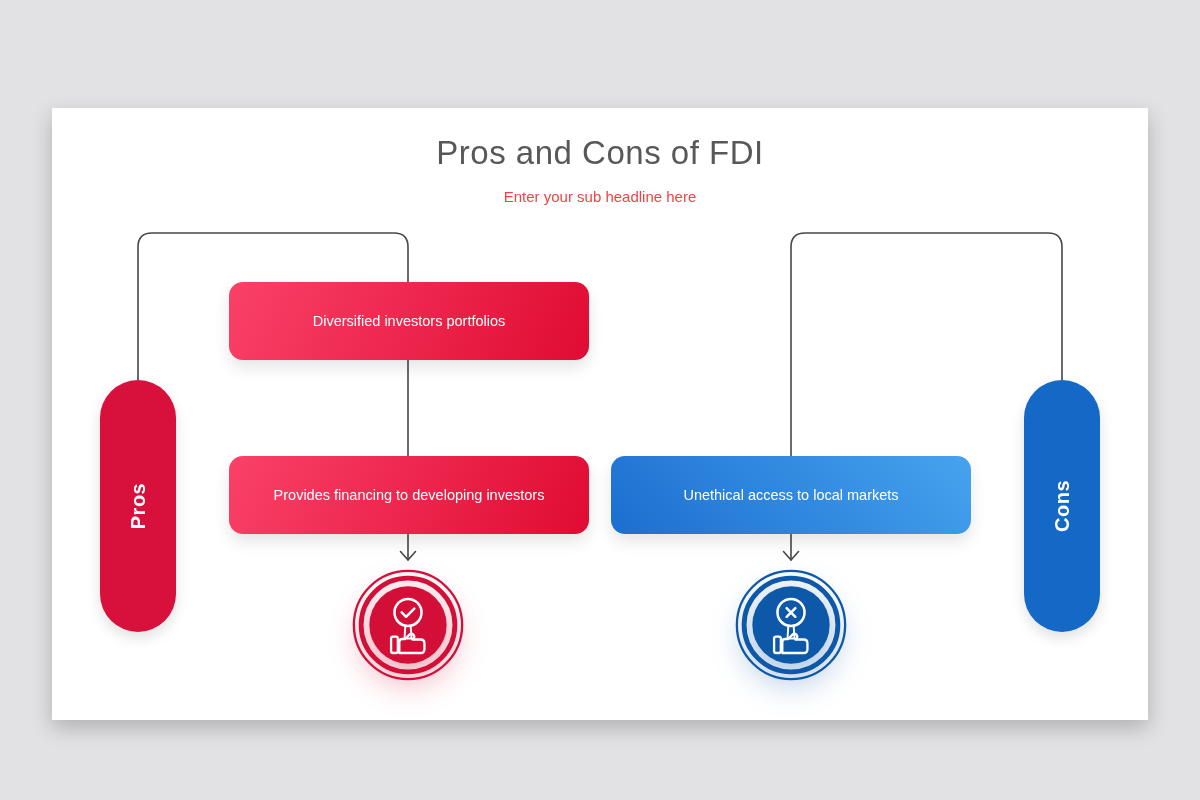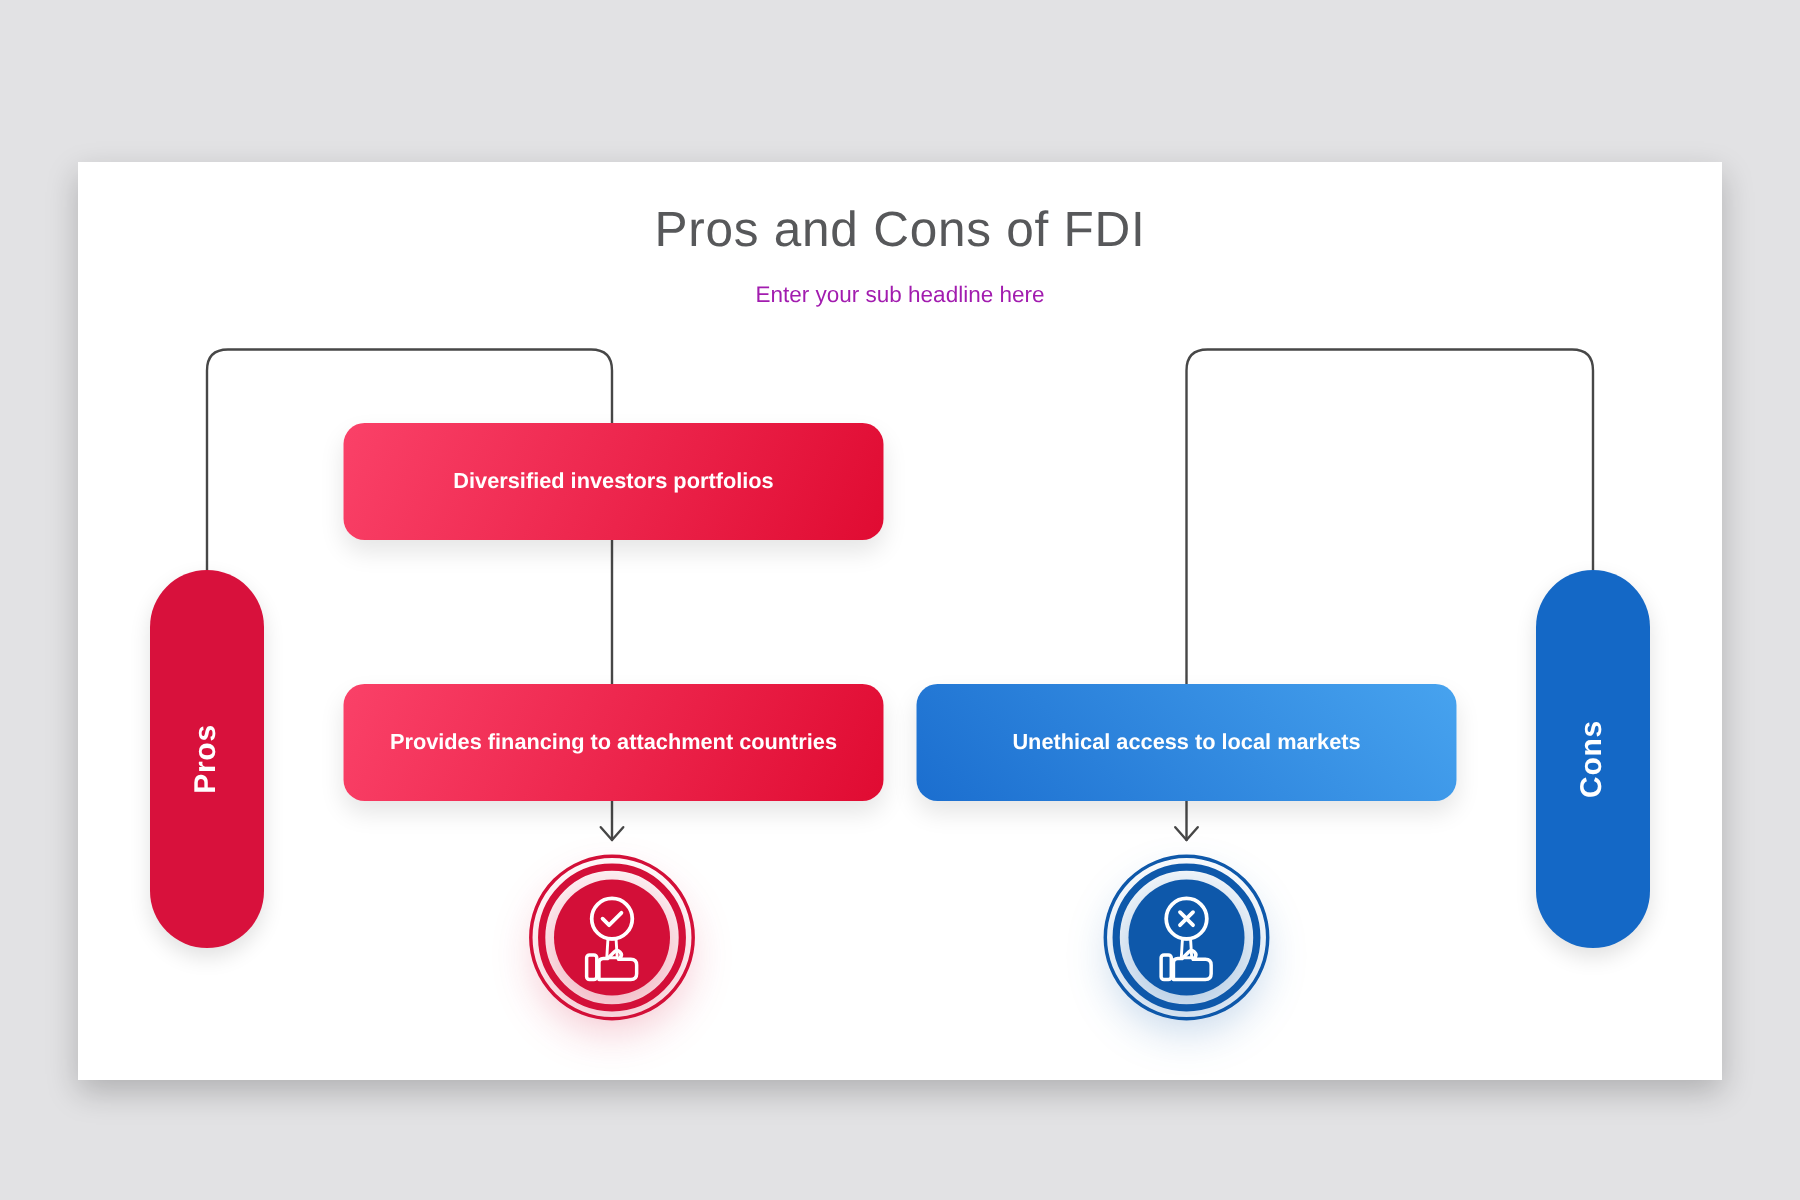--- a/index.html
+++ b/index.html
@@ -26,21 +26,21 @@
     font-weight: 400;
     color: #57585a;
     letter-spacing: 0.5px;
     margin: 0;
   }
   .subtitle {
     position: absolute;
     left: 0; top: 80px; width: 100%;
     text-align: center;
     font-size: 15px;
-    color: #a21caf;
+    color: #ef4444;
     margin: 0;
   }
   .connectors {
     position: absolute;
     left: 0; top: 0;
     width: 1096px; height: 612px;
     z-index: 1;
   }
   .item-box {
     position: absolute;
@@ -49,21 +49,20 @@
     display: flex;
     align-items: center;
     justify-content: center;
     text-align: center;
     color: #ffffff;
     font-size: 14.5px;
     z-index: 2;
     box-shadow: 0 8px 16px rgba(0,0,0,0.10);
     padding: 16px 18px;
     box-sizing: border-box;
-    font-weight: bold;
   }
   .pros-box {
     left: 177px;
     background: linear-gradient(115deg, #fa4168 0%, #e00b32 100%);
   }
   .cons-box {
     left: 559px;
     background: linear-gradient(45deg, #1b6ecf 0%, #47a3ef 100%);
   }
   .row0 { top: 174px; }
@@ -115,21 +114,21 @@
   </svg>
 
   <div class="pill pros-pill">
     <span>Pros</span>
   </div>
   <div class="pill cons-pill">
     <span>Cons</span>
   </div>
 
   <div class="item-box pros-box row0">Diversified investors portfolios</div>
-  <div class="item-box pros-box row2">Provides financing to attachment countries</div>
+  <div class="item-box pros-box row2">Provides financing to developing investors</div>
 
   <div class="item-box cons-box row2">Unethical access to local markets</div>
 
   <div class="result-circle pros-circle">
     <svg viewBox="0 0 120 120" width="116" height="116">
       <circle cx="60" cy="60" r="56" fill="none" stroke="#d30f38" stroke-width="2.4"></circle>
       <circle cx="60" cy="60" r="48.5" fill="none" stroke="#d30f38" stroke-width="5"></circle>
       <circle cx="60" cy="60" r="40" fill="#d30f38"></circle>
       <g fill="none" stroke="#ffffff" stroke-width="2.4" stroke-linecap="round" stroke-linejoin="round">
         <circle cx="60" cy="47" r="14" stroke-width="2.6"></circle>

